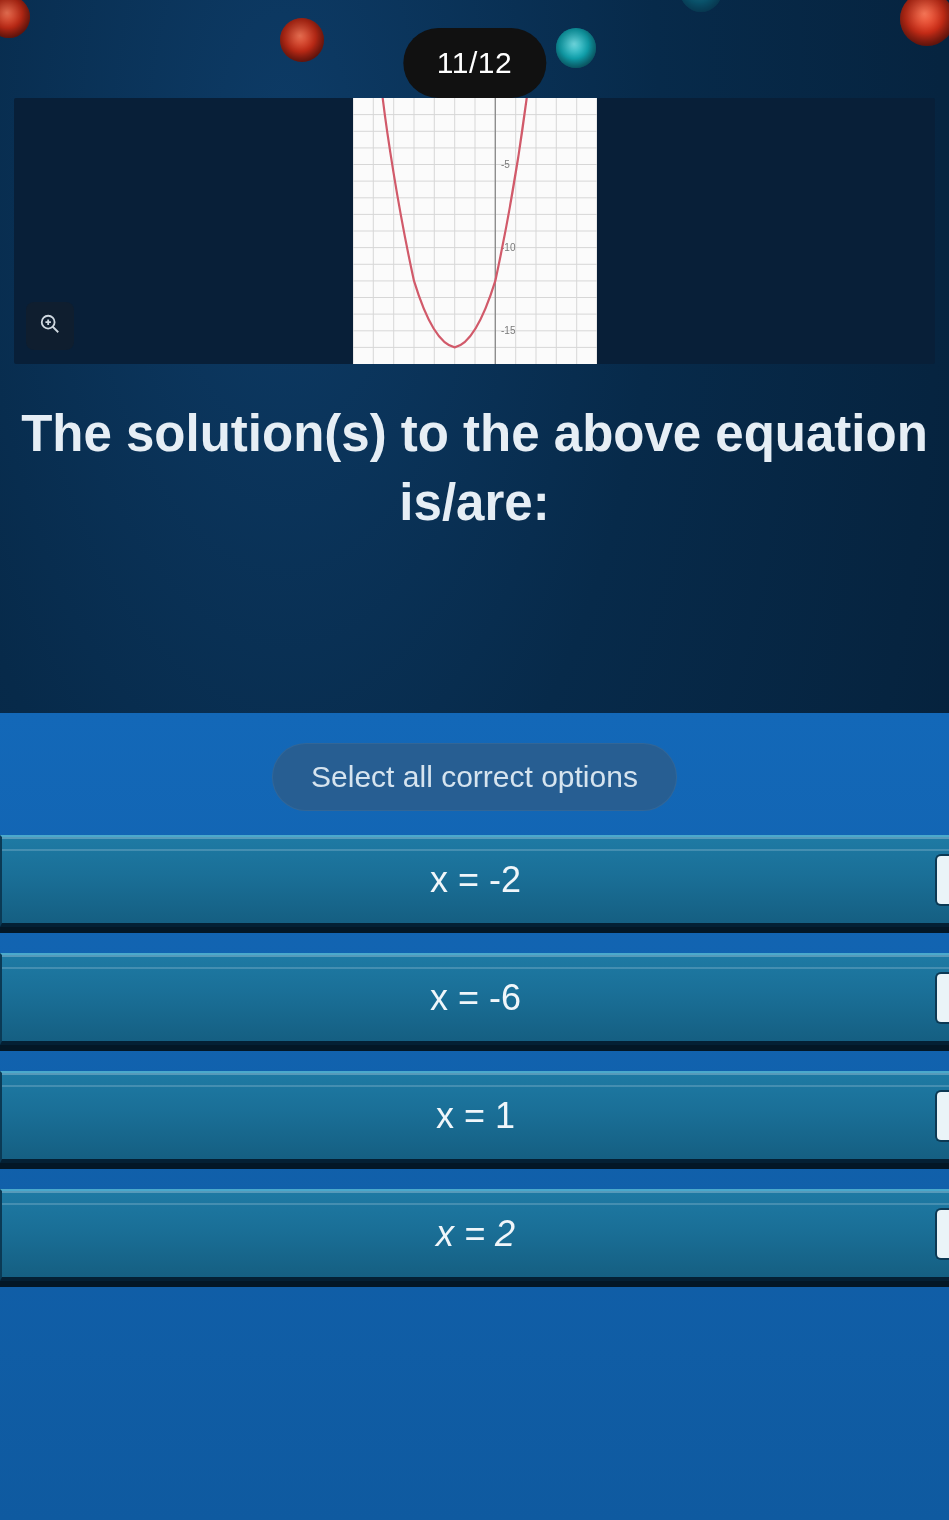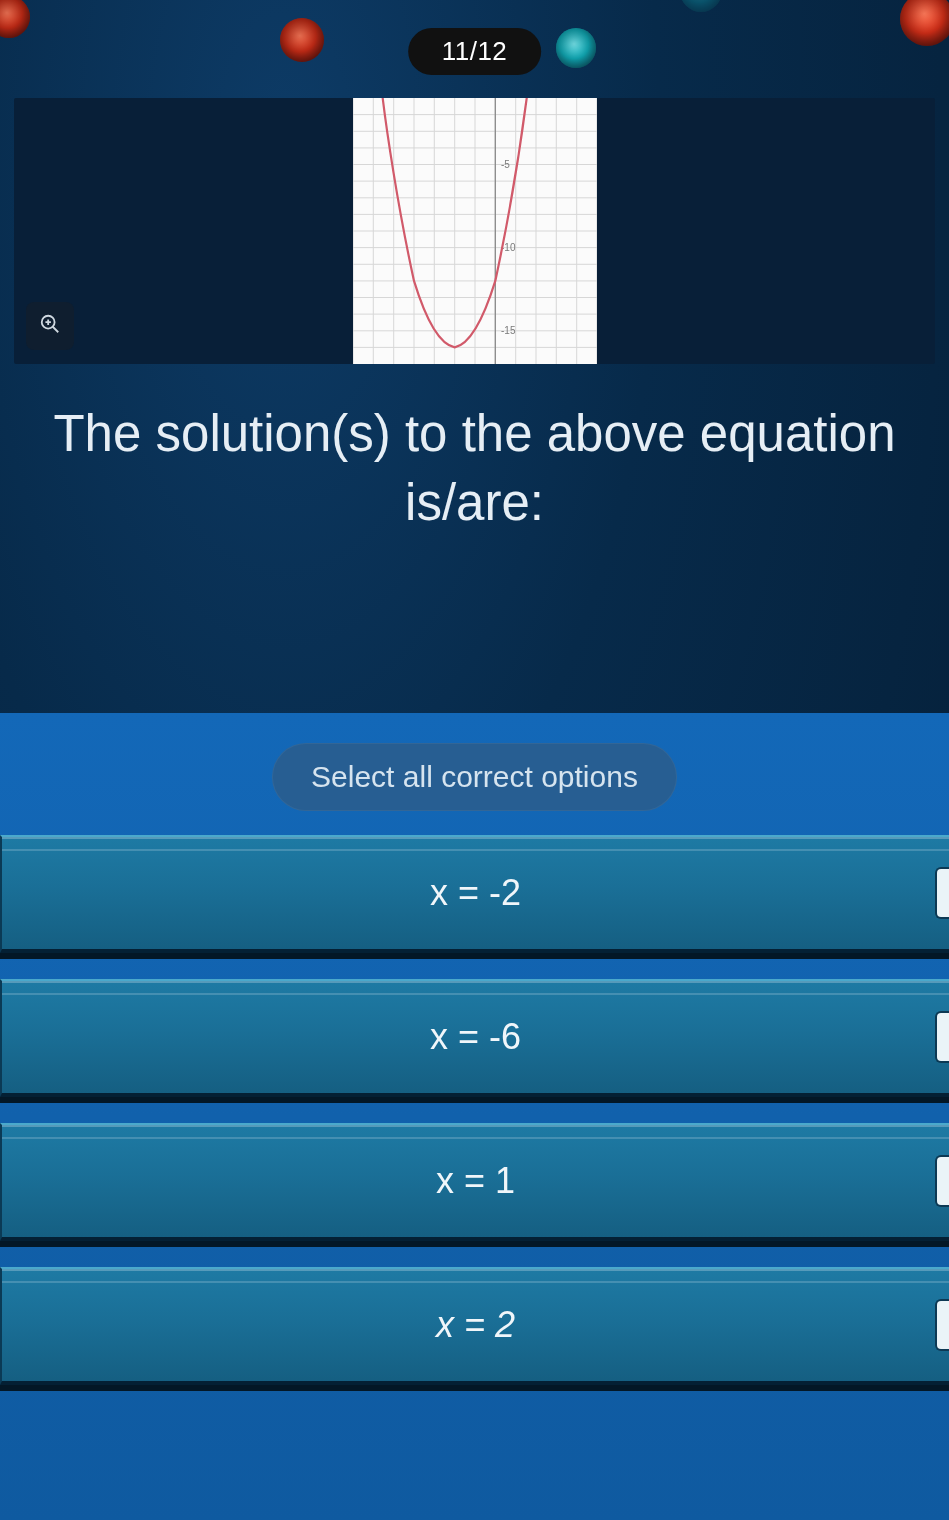--- a/index.html
+++ b/index.html
@@ -20,23 +20,23 @@
   .orb.red  { background: radial-gradient(circle at 45% 40%, #ff7a5a 0%, #e2321a 45%, #3b0a0a 100%); }
 
   
   .progress-pill {
     position: absolute;
     top: 28px;
     left: 50%;
     transform: translateX(-50%);
     background: #111;
     color: #fff;
-    font-size: 26px;
+    font-size: 30px;
     font-weight: 500;
-    padding: 8px 34px;
+    padding: 18px 34px;
     border-radius: 40px;
     z-index: 10;
     letter-spacing: 0.5px;
     text-align: right;
   }
 
   
   .chart-panel {
     position: absolute;
     top: 98px;
@@ -80,21 +80,21 @@
   .question {
     position: absolute;
     top: 400px;
     left: 0;
     right: 0;
     padding: 0 12px;
     text-align: center;
     font-size: 51px;
     line-height: 1.35;
     color: #e6eef5;
-    font-weight: 400;
+    font-weight: 700;
   }
 
   
   .answers-wrap {
     position: absolute;
     top: 713px;
     left: 0;
     right: 0;
     bottom: 0;
     background: linear-gradient(#1368b8, #0f5aa0);
@@ -107,21 +107,21 @@
     background: #275e92;
     color: #d6e4ef;
     font-size: 30px;
     padding: 16px 38px;
     border-radius: 40px;
     border: 1px solid rgba(255,255,255,0.05);
   }
 
   .option {
     position: relative;
-    height: 118px;
+    height: 92px;
     margin: 5px 0 26px 0;
     background: linear-gradient(to bottom,
         #1e7aa4 0%,
         #1a6f97 45%,
         #155f82 100%);
     border-top: 2px solid #4aa9cc;
     border-bottom: 4px solid #042034;
     display: flex;
     align-items: center;
     justify-content: center;

